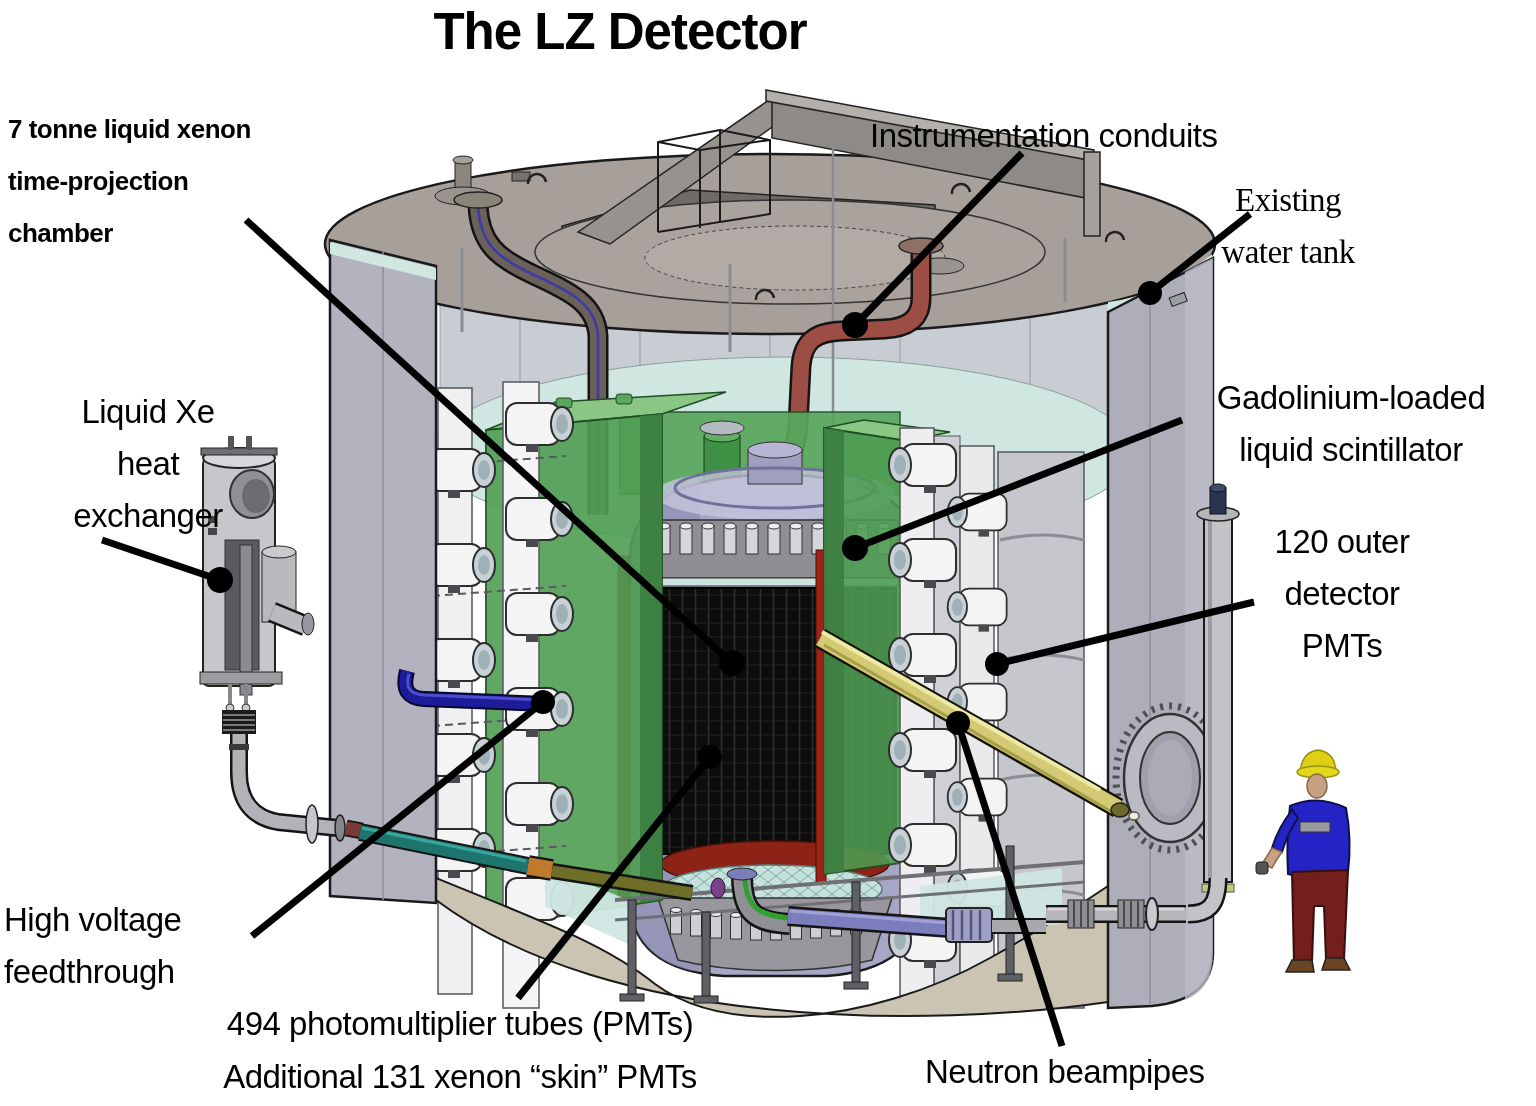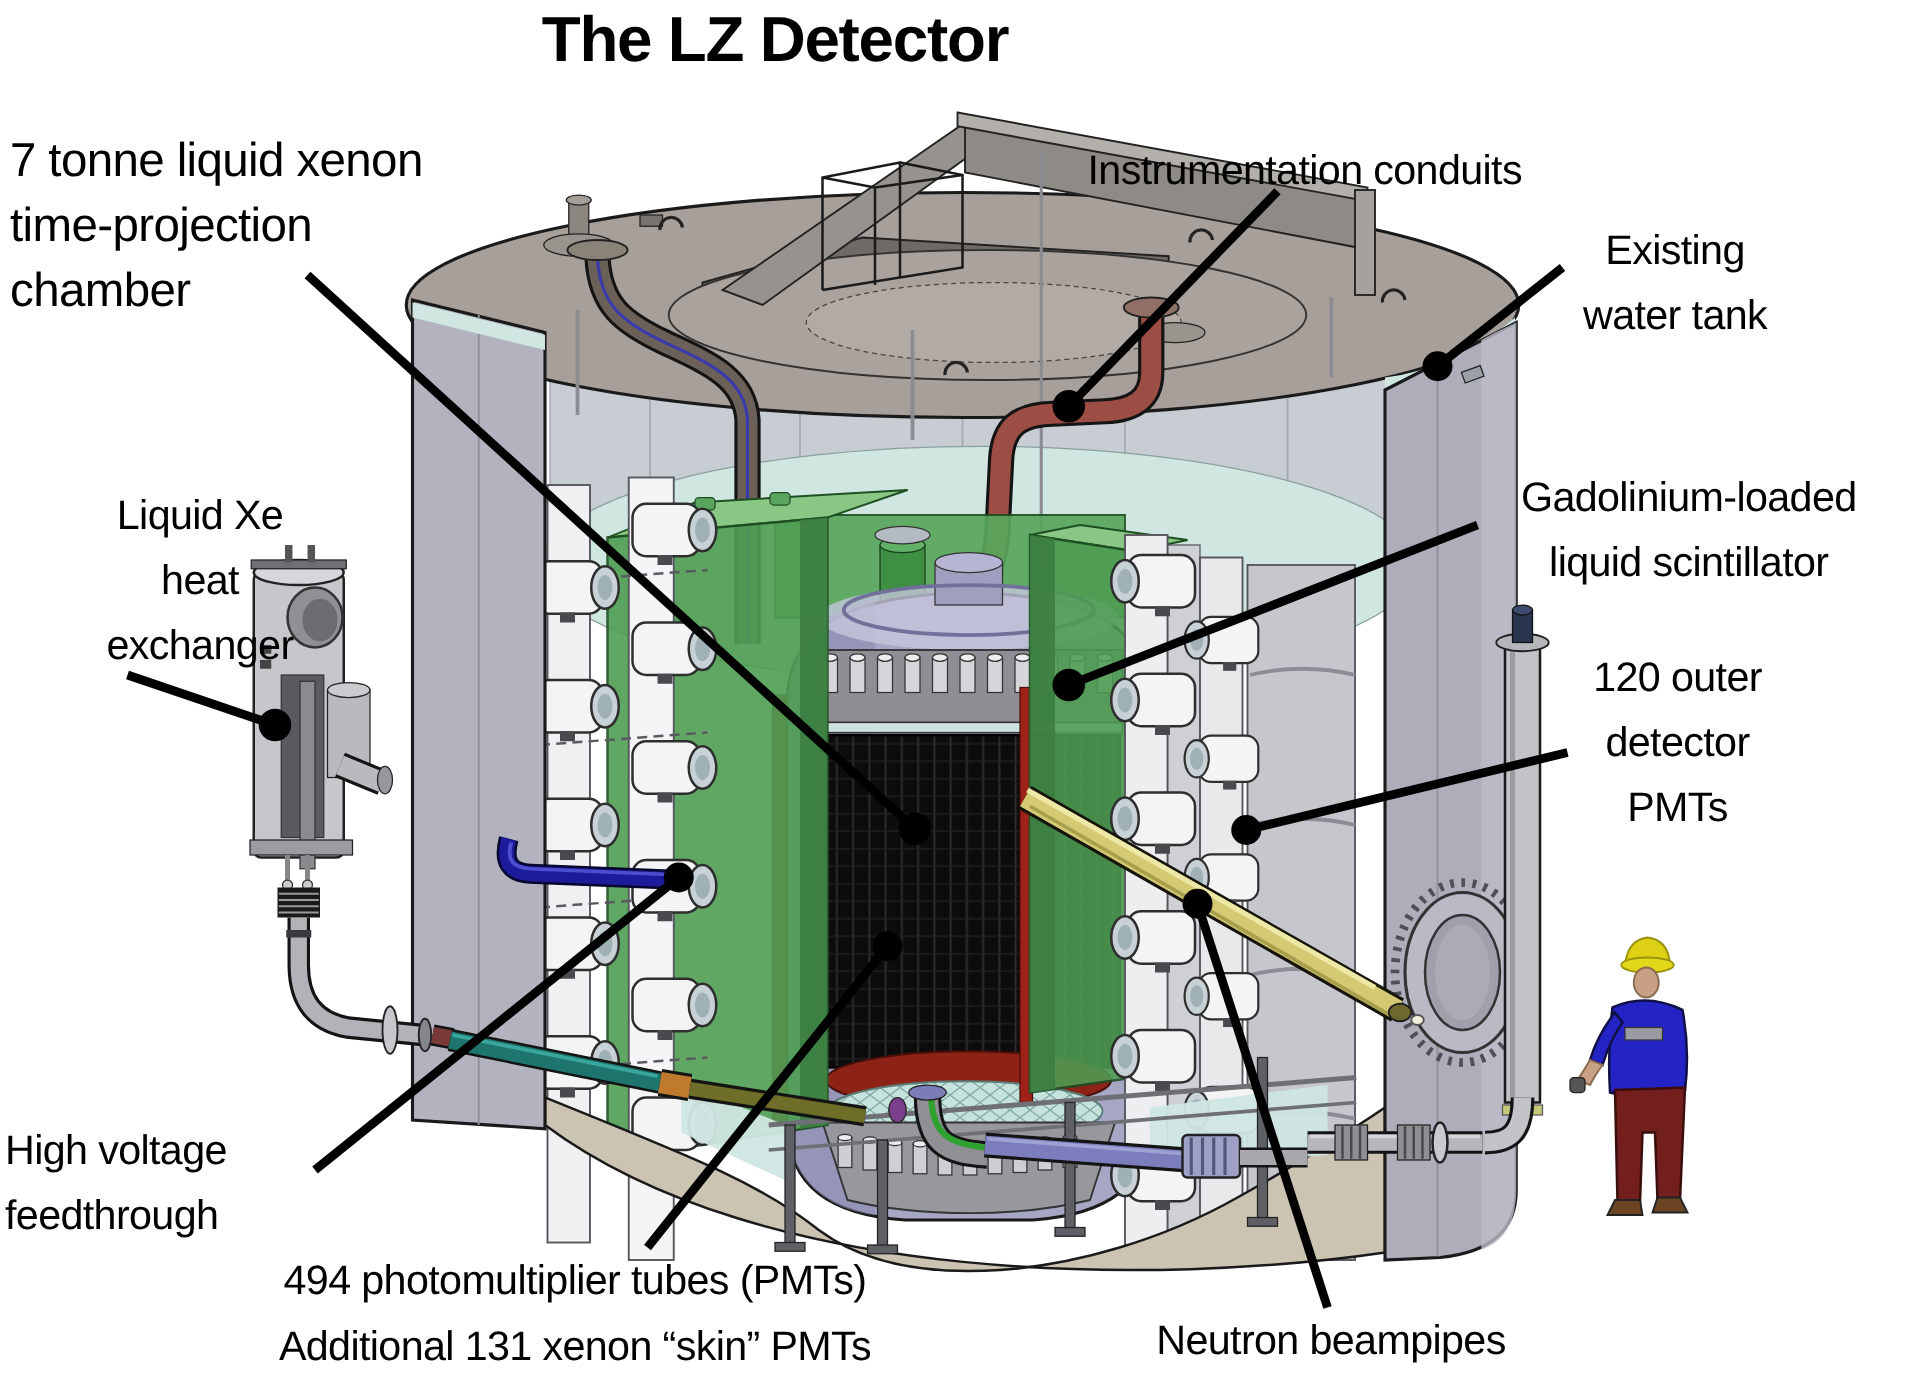--- a/index.html
+++ b/index.html
@@ -1,21 +1,21 @@
 <!DOCTYPE html>
 <html><head>
 <meta charset="utf-8">
 <style>
   html,body{margin:0;padding:0;background:#fff;}
   #stage{position:relative;width:1536px;height:1106px;background:#fff;overflow:hidden;
          font-family:"Liberation Sans",sans-serif;color:#000;}
   #art{position:absolute;left:0;top:0;width:1536px;height:1106px;}
   .label{position:absolute;font-size:33px;line-height:52px;letter-spacing:-0.5px;white-space:nowrap;}
   .label .ln{display:block;}
-  .bold{font-weight:normal;font-size:38px;}
+  .bold{font-weight:bold;font-size:26px;}
   .center{text-align:center;}
   .title{position:absolute;left:300px;top:2px;width:640px;text-align:center;
          font-size:51px;font-weight:bold;letter-spacing:-1px;}
 </style>
 </head>
 <body>
 
 <div id="stage">
 
 <svg id="art" viewBox="0 0 1536 1106" xmlns="http://www.w3.org/2000/svg">
@@ -429,26 +429,26 @@
 <div class="label bold" style="left:8px;top:103px;">
   <span class="ln">7 tonne liquid xenon</span>
   <span class="ln">time-projection</span>
   <span class="ln">chamber</span>
 </div>
 
 <div class="label" style="left:822px;top:110px;margin-left:48px;">
   <span class="ln">Instrumentation conduits</span>
 </div>
 
-<div class="label center" style="left:1232px;top:174px;width:216px;">
+<div class="label center" style="left:1180px;top:174px;width:216px;font-family:Liberation Serif, serif;">
   <span class="ln">Existing</span>
   <span class="ln">water tank</span>
 </div>
 
-<div class="label center" style="left:16px;top:386px;width:208px;padding-left:40px;">
+<div class="label center" style="left:4px;top:386px;width:208px;padding-left:40px;">
   <span class="ln">Liquid Xe</span>
   <span class="ln">heat</span>
   <span class="ln">exchanger</span>
 </div>
 
 <div class="label center" style="left:1166px;top:372px;width:370px;">
   <span class="ln">Gadolinium-loaded</span>
   <span class="ln">liquid scintillator</span>
 </div>
 

